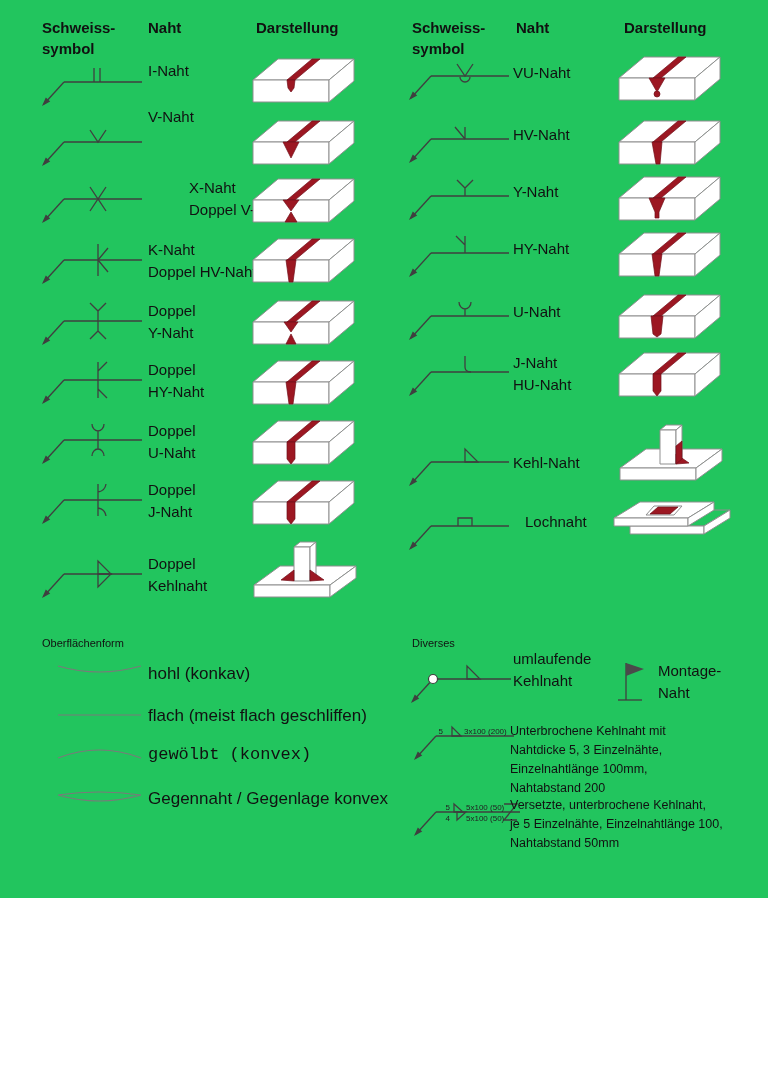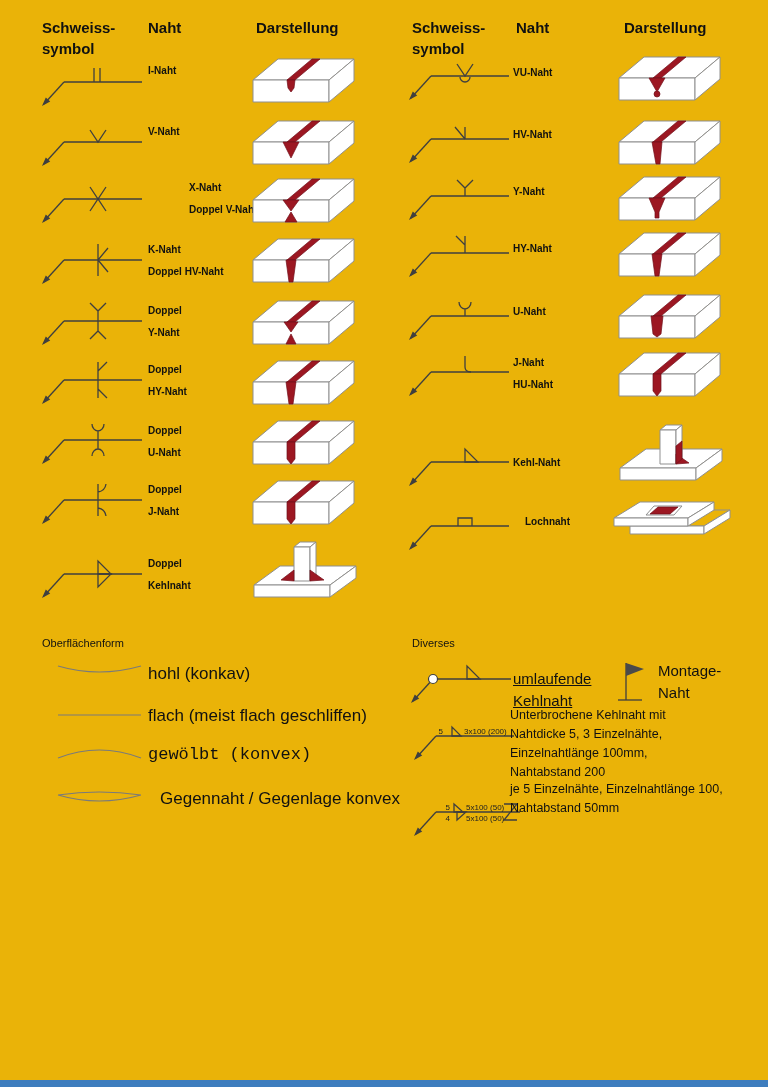--- a/index.html
+++ b/index.html
@@ -1,25 +1,25 @@
 <!DOCTYPE html>
 <html lang="de"><head>
 <meta charset="utf-8">
 <style>
   * { margin:0; padding:0; box-sizing:border-box; }
   html,body { background:#ffffff; }
   body { font-family:"Liberation Sans", sans-serif; color:#111; }
-  .page { position:relative; width:768px; height:1087px; background:#eab308; overflow:hidden; }
+  .page { position:relative; width:768px; height:898px; background:#22c55e; overflow:hidden; }
   .abs { position:absolute; }
   .hdr { font-weight:bold; font-size:15px; line-height:21px; }
-  .name { font-size:10px; line-height:22px;font-weight:bold; }
+  .name { font-size:15px; line-height:22px; }
   .sec-title { font-size:11px; }
   .surf-label { font-size:17px; }
   .med { font-size:15px; line-height:22px; }
-  .para { font-size:12.5px; line-height:19px; }
+  .para { font-size:12.5px; line-height:19px;margin-top:16px; }
   svg { display:block; }
   .glyph { stroke:#3f3f3f; stroke-width:1.3; fill:none; stroke-linejoin:miter; stroke-linecap:butt; }
   .seam { fill:#9c1722; stroke:#71101a; stroke-width:0.7; }
   .outl { fill:none; stroke:#8f8f8f; stroke-width:1; }
   .dim { font-size:8px; fill:#222; font-family:"Liberation Sans", sans-serif; }
   .surf { stroke:#7a7a7a; stroke-width:1.2; fill:none; }
   .bottom-bar { position:absolute; left:0; top:1080px; width:768px; height:7px; background:#3e7dbe; }
 </style>
 </head>
 <body>
@@ -81,21 +81,21 @@
       <use href="#topseam"></use>
       <polygon class="seam" points="37,30 45,30 44,38 41,42 38,38"></polygon>
   </svg>
 
   <svg class="abs" style="left:36px; top:118px;" width="110" height="50" viewBox="0 0 110 50">
     <use href="#arrow"></use>
       <g class="glyph">
         <path d="M54,12 62,24 70,12"></path>
       </g>
   </svg>
-  <div class="abs name" style="left:148px; top:121px;">
+  <div class="abs name" style="left:148px; top:106px;">
     <div>V-Naht</div>
   </div>
   <svg class="abs" style="left:250px; top:112px;" width="115" height="55" viewBox="0 0 115 55">
     <use href="#block"></use>
       <use href="#topseam"></use>
       <polygon class="seam" points="33,30 49,30 41,46"></polygon>
   </svg>
 
   <svg class="abs" style="left:36px; top:175px;" width="110" height="50" viewBox="0 0 110 50">
     <use href="#arrow"></use>
@@ -352,32 +352,32 @@
   <div class="abs surf-label" style="left:148px; top:706px;">flach (meist flach geschliffen)</div>
 
   <svg class="abs" style="left:52px; top:740px;" width="95" height="26" viewBox="0 0 95 26">
     <path class="surf" d="M6,18 Q47,2 89,18"></path>
   </svg>
   <div class="abs surf-label" style="left:148px; top:745px;font-family:Liberation Mono, monospace;">gewölbt (konvex)</div>
 
   <svg class="abs" style="left:52px; top:784px;" width="95" height="26" viewBox="0 0 95 26">
     <path class="surf" d="M6,11 Q47,5 89,11 M6,11 Q47,23 89,11"></path>
   </svg>
-  <div class="abs surf-label" style="left:160px; top:789px;">Gegennaht / Gegenlage konvex</div>
+  <div class="abs surf-label" style="left:148px; top:789px;">Gegennaht / Gegenlage konvex</div>
 
   <div class="abs sec-title" style="left:412px; top:637px;">Diverses</div>
 
   <svg class="abs" style="left:405px; top:655px;" width="110" height="50" viewBox="0 0 110 50">
     <use href="#arrow"></use>
     <circle cx="28" cy="24" r="4.5" fill="#ffffff" stroke="#3f3f3f" stroke-width="1.2"></circle>
     <g class="glyph">
         <polygon points="62,11 62,24 75,24"></polygon>
       </g>
   </svg>
-  <div class="abs med" style="left:513px; top:668px;text-decoration:underline;">
+  <div class="abs med" style="left:513px; top:648px;">
     <div>umlaufende</div>
     <div>Kehlnaht</div>
   </div>
 
   <svg class="abs" style="left:616px; top:656px;" width="34" height="48" viewBox="0 0 34 48">
     <line x1="2" y1="44" x2="26" y2="44" stroke="#3f3f3f" stroke-width="1.3"></line>
     <line x1="10" y1="44" x2="10" y2="7" stroke="#3f3f3f" stroke-width="1.3"></line>
     <polygon points="10,7 28,13 10,20" fill="#4a4a4a"></polygon>
   </svg>
   <div class="abs med" style="left:658px; top:660px;">
@@ -408,19 +408,20 @@
       <polygon points="46,20 46,28 55,28"></polygon>
       <polygon points="49,28 49,36 58,28"></polygon>
       <path d="M96,20 109,20 96,36 109,36"></path>
     </g>
     <text class="dim" x="42" y="26" text-anchor="end">5</text>
     <text class="dim" x="58" y="26">5x100 (50)</text>
     <text class="dim" x="42" y="37" text-anchor="end">4</text>
     <text class="dim" x="58" y="37">5x100 (50)</text>
   </svg>
   <div class="abs para" style="left:510px; top:780px;">
+    <div>Versetzte, unterbrochene Kehlnaht,</div>
     <div>je 5 Einzelnähte, Einzelnahtlänge 100,</div>
     <div>Nahtabstand 50mm</div>
   </div>
 
   <div class="bottom-bar"></div>
 
 </div>
 
 </body></html>

